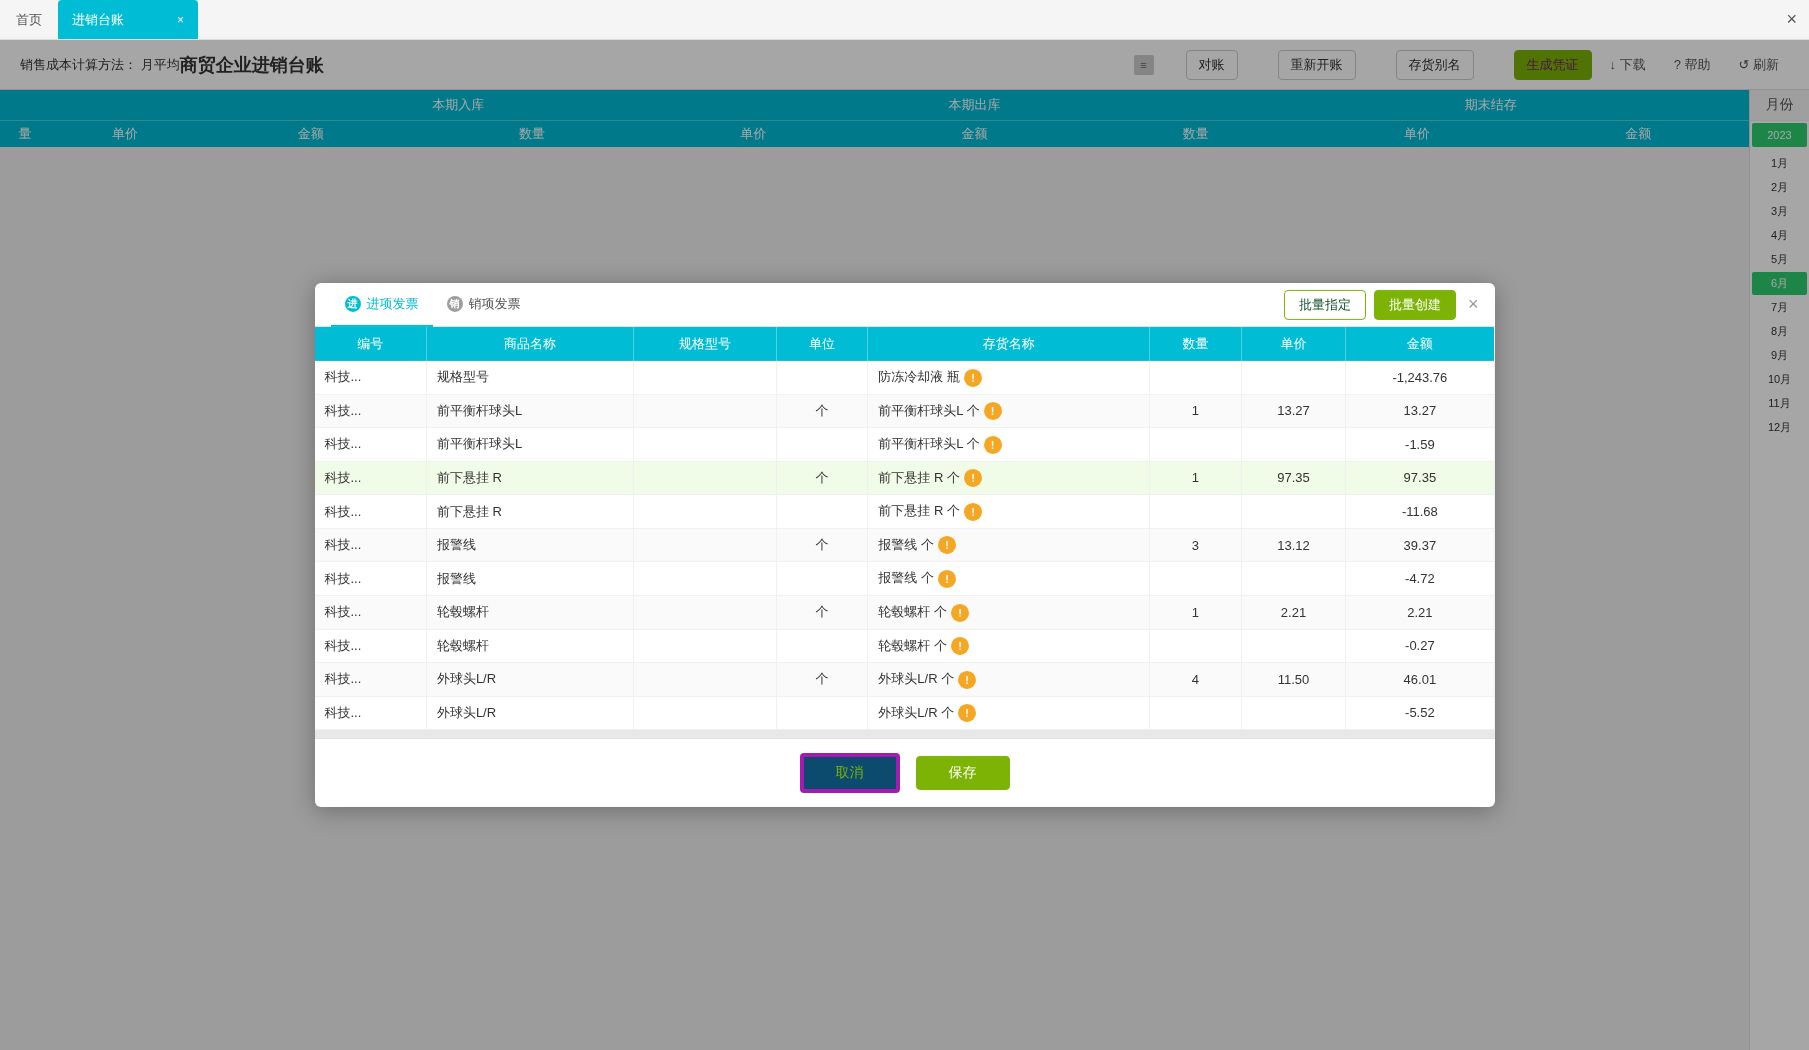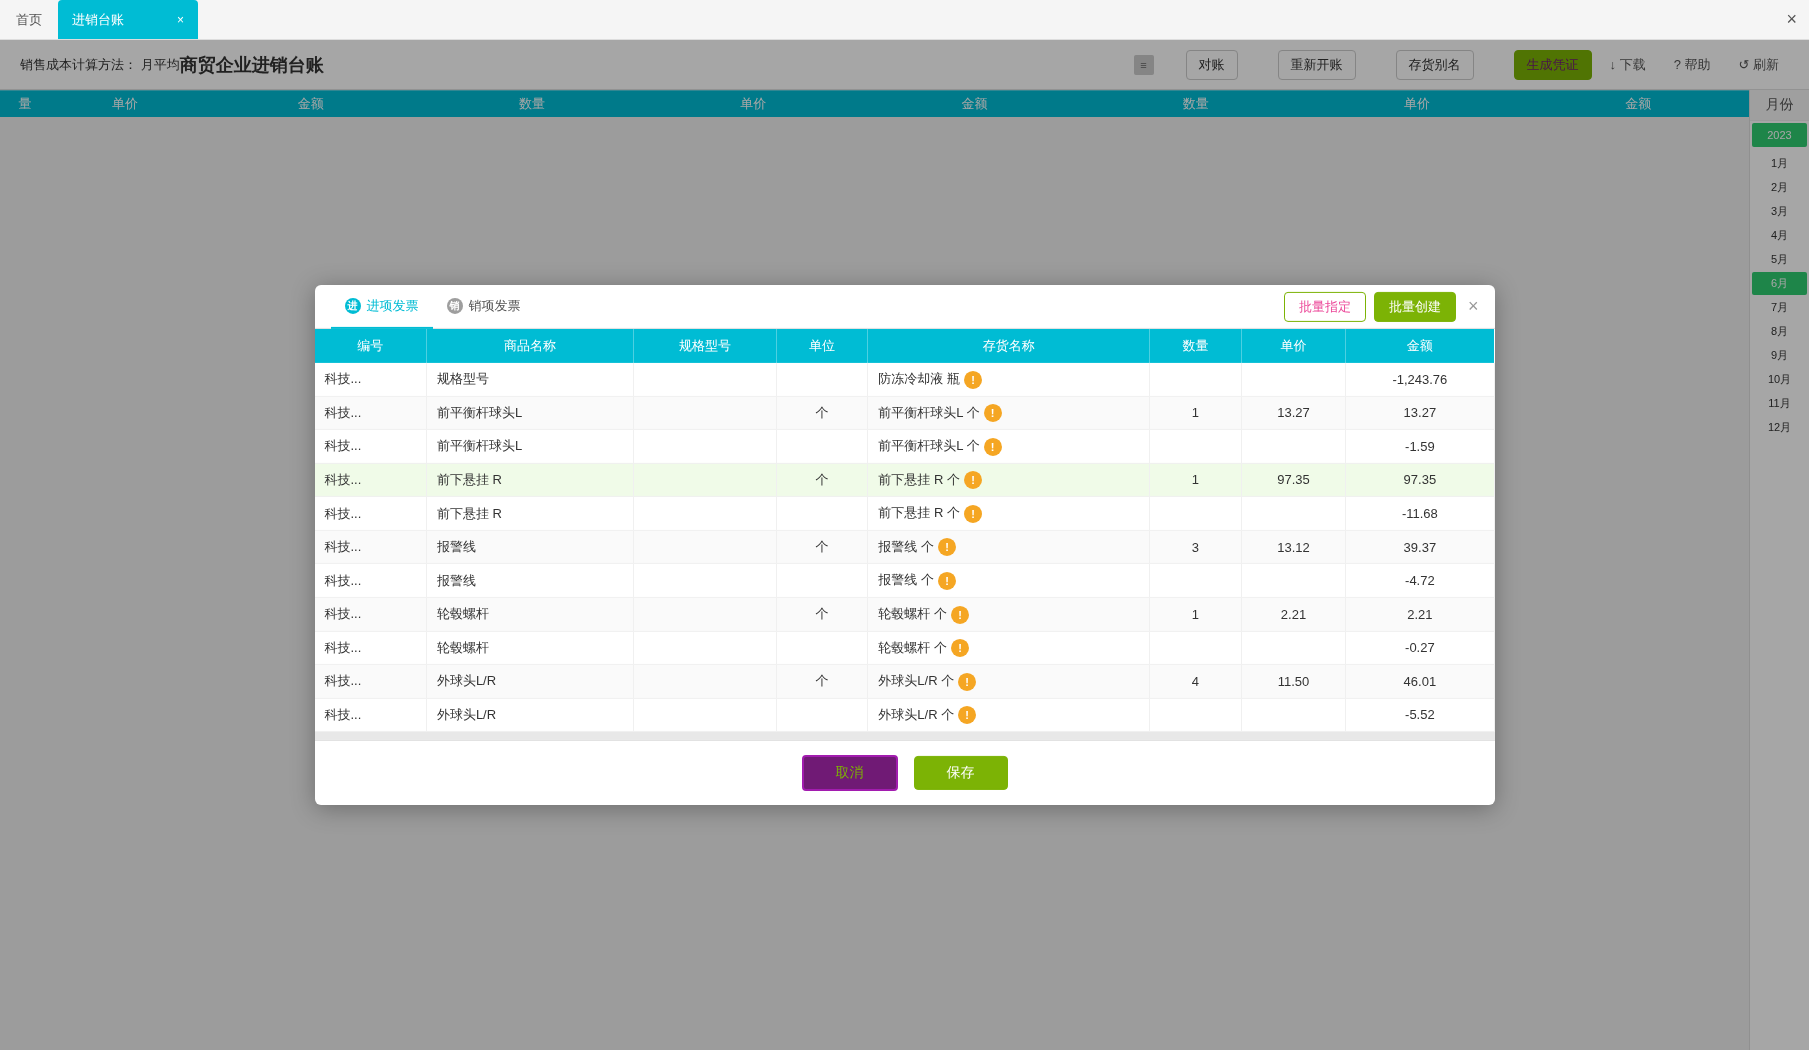--- a/index.html
+++ b/index.html
@@ -124,21 +124,21 @@
       border-bottom: 2px solid #00bcd4; color: #00bcd4;
     }
     .dialog-tab-icon {
       width: 16px; height: 16px; border-radius: 50%; display: inline-flex;
       align-items: center; justify-content: center; font-size: 10px; font-weight: bold;
     }
     .tab-in { background: #00bcd4; color: #fff; }
     .tab-out { background: #9e9e9e; color: #fff; }
     .dialog-header-actions { margin-left: auto; display: flex; gap: 8px; }
     .btn-batch-assign {
-      background: #fff; border: 1px solid #7cb305; color: #ec4899;
+      background: #fff; border: 1px solid #7cb305; color: #14532d;
       padding: 5px 14px; border-radius: 4px; cursor: pointer; font-size: 13px;
     }
     .btn-batch-create {
       background: #7cb305; border: 1px solid #7cb305; color: #fff;
       padding: 5px 14px; border-radius: 4px; cursor: pointer; font-size: 13px;
     }
     .dialog-close {
       margin-left: 12px; cursor: pointer; font-size: 18px; color: #999;
     }
 
@@ -172,22 +172,22 @@
       margin-left: 4px; vertical-align: middle;
     }
     .amount-negative { color: #333; }
 
     
     .dialog-footer {
       display: flex; align-items: center; justify-content: center; gap: 16px;
       padding: 14px 0; border-top: 1px solid #e0e0e0;
     }
     .btn-cancel {
-      padding: 7px 32px; border: 2px solid #a21caf; color: #7cb305;
-      background: #701a75; border-radius: 4px; cursor: pointer; font-size: 14px;
+      padding: 7px 32px; border: 4px solid #a21caf; color: #7cb305;
+      background: #0c4a6e; border-radius: 4px; cursor: pointer; font-size: 14px;
     }
     .btn-save {
       padding: 7px 32px; border: 1px solid #7cb305; color: #fff;
       background: #7cb305; border-radius: 4px; cursor: pointer; font-size: 14px;
     }
 
     
     .dialog-table-wrap::-webkit-scrollbar { height: 6px; width: 6px; }
     .dialog-table-wrap::-webkit-scrollbar-thumb { background: #ccc; border-radius: 3px; }
 
@@ -223,20 +223,27 @@
       <button class="btn btn-outline">重新开账</button>
       <button class="btn btn-outline">存货别名</button>
       <button class="btn btn-green">生成凭证</button>
       <span class="toolbar-icon-btn">↓ 下载</span>
       <span class="toolbar-icon-btn">? 帮助</span>
       <span class="toolbar-icon-btn">↺ 刷新</span>
     </div>
   </div>
 
   <div class="table-header-area">
+    <div class="table-header-top">
+      <div></div>
+      <div>本期入库</div>
+      <div>本期出库</div>
+      <div>期末结存</div>
+      <div></div>
+    </div>
     <div class="table-header-sub">
       <div>量</div>
       <div>单价</div>
       <div>金额</div>
       <div>数量</div>
       <div>单价</div>
       <div>金额</div>
       <div>数量</div>
       <div>单价</div>
       <div>金额</div>

